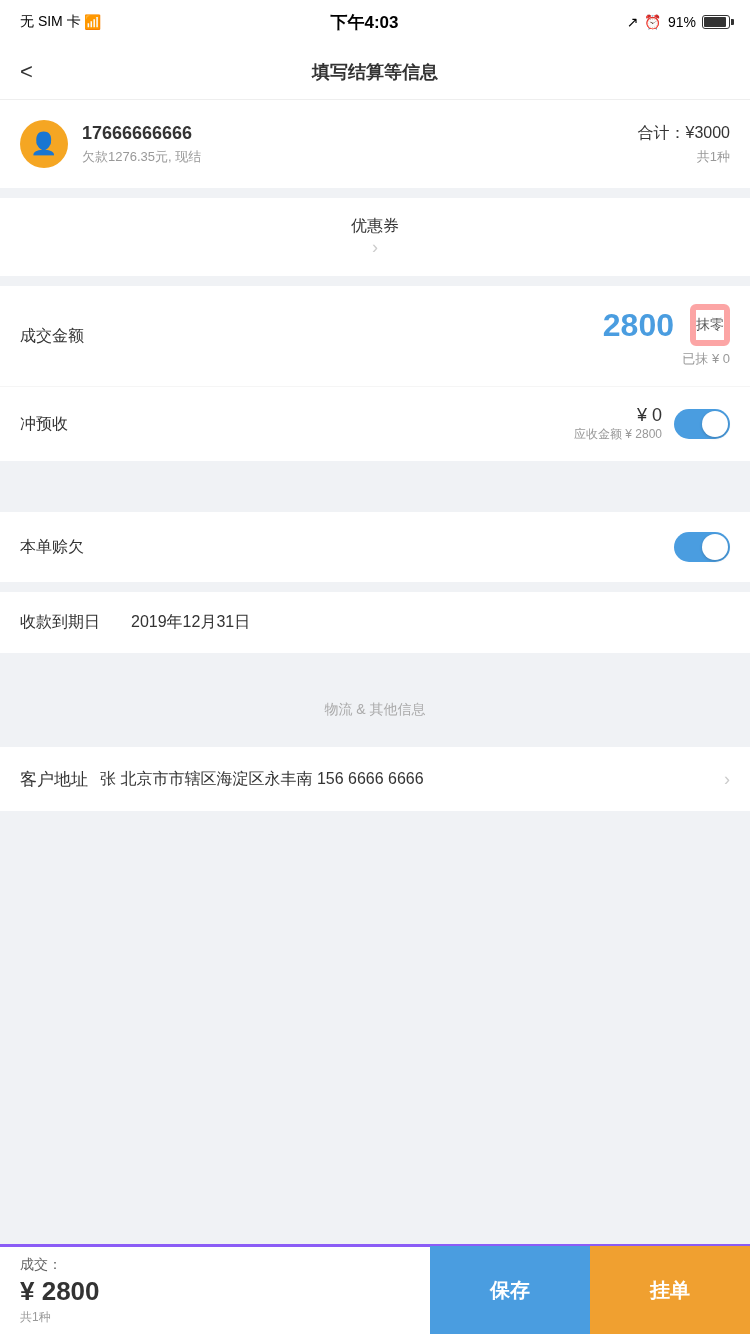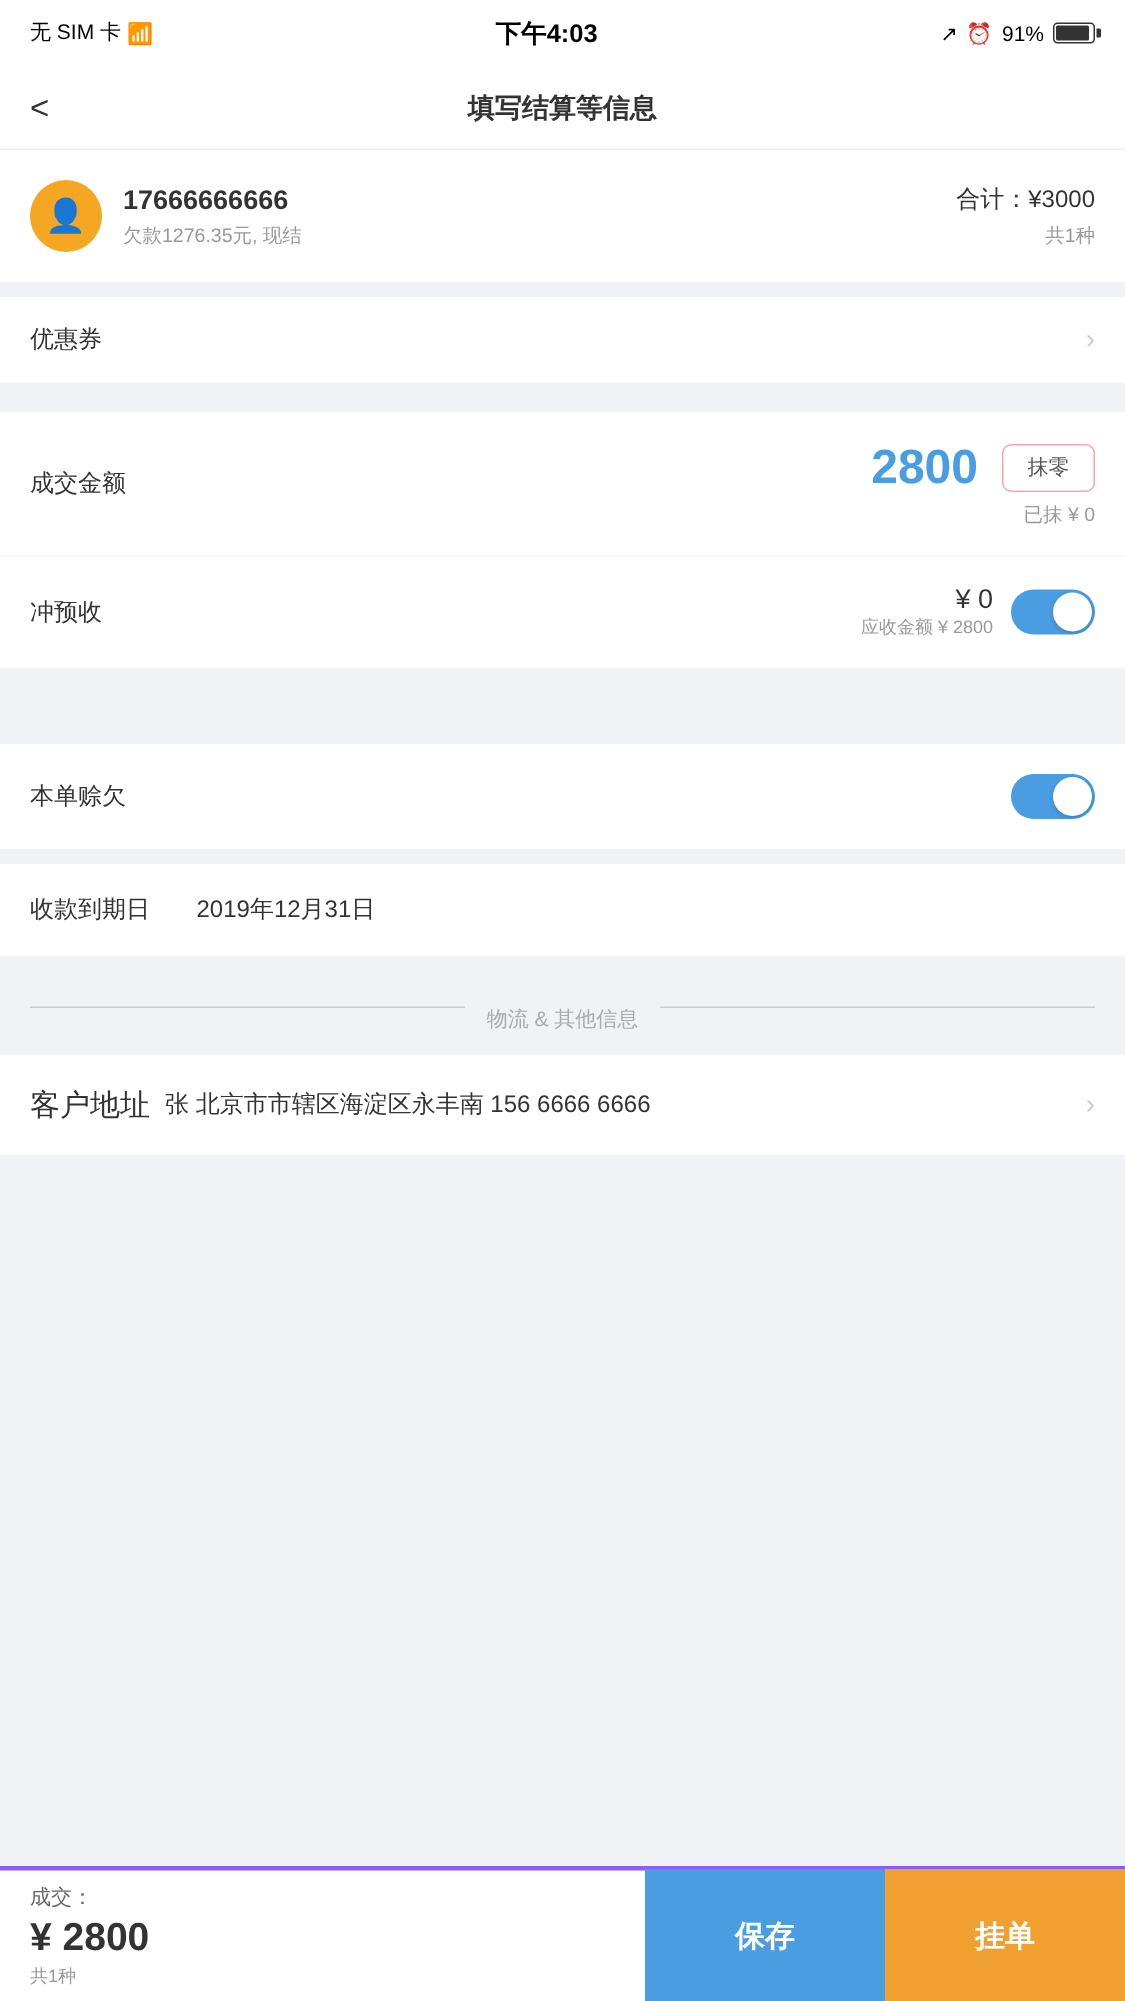--- a/index.html
+++ b/index.html
@@ -130,21 +130,21 @@
       margin-top: 4px;
     }
 
     
     .coupon-row {
       background: #fff;
       padding: 18px 20px;
       display: flex;
       align-items: center;
       justify-content: space-between;
-      margin-bottom: 10px;
+      flex-direction: column;
     }
     .coupon-label {
       font-size: 16px;
       color: #333;
     }
     .coupon-right {
       display: flex;
       align-items: center;
       gap: 10px;
     }
@@ -193,23 +193,23 @@
       display: flex;
       align-items: center;
       gap: 16px;
     }
     .amount-value {
       font-size: 32px;
       font-weight: 700;
       color: #4a9de0;
     }
     .round-btn {
-      border: 1px solid #fca5a5;
+      border: 6px solid #fca5a5;
       border-radius: 6px;
-      padding: 6px 16px;
+      padding: 6px 0;
       font-size: 14px;
       color: #555;
       background: #fff;
       cursor: pointer;
     }
     .amount-sub {
       font-size: 13px;
       color: #999;
       margin-top: 4px;
       text-align: right;
@@ -262,23 +262,24 @@
       margin-bottom: 10px;
     }
     .duedate-label { font-size: 16px; color: #333; }
     .duedate-value { font-size: 16px; color: #333; }
 
     
     .logistics-header {
       background: #f0f2f5;
       padding: 14px 20px;
       display: flex;
-      align-items: flex-start;
+      align-items: center;
       justify-content: center;
       gap: 14px;
+      flex-direction: column;
     }
     .logistics-line {
       flex: 1;
       height: 1px;
       background: #ccc;
     }
     .logistics-title {
       font-size: 14px;
       color: #aaa;
     }
@@ -286,21 +287,21 @@
     
     .address-row {
       background: #fff;
       padding: 20px;
       display: flex;
       align-items: center;
       justify-content: space-between;
       gap: 10px;
     }
     .address-label {
-      font-size: 20px;
+      font-size: 17px;
       color: #333;
       min-width: 70px;
     }
     .address-value {
       font-size: 16px;
       color: #333;
       flex: 1;
       line-height: 1.5;
     }
 

